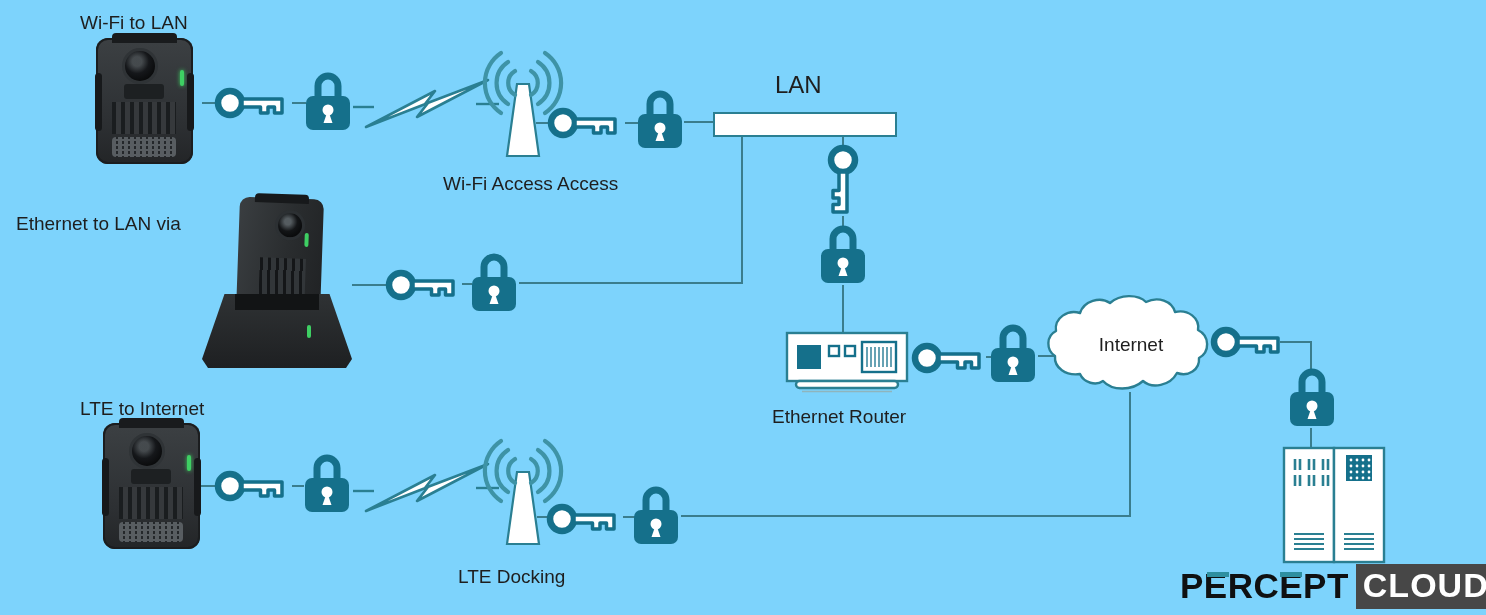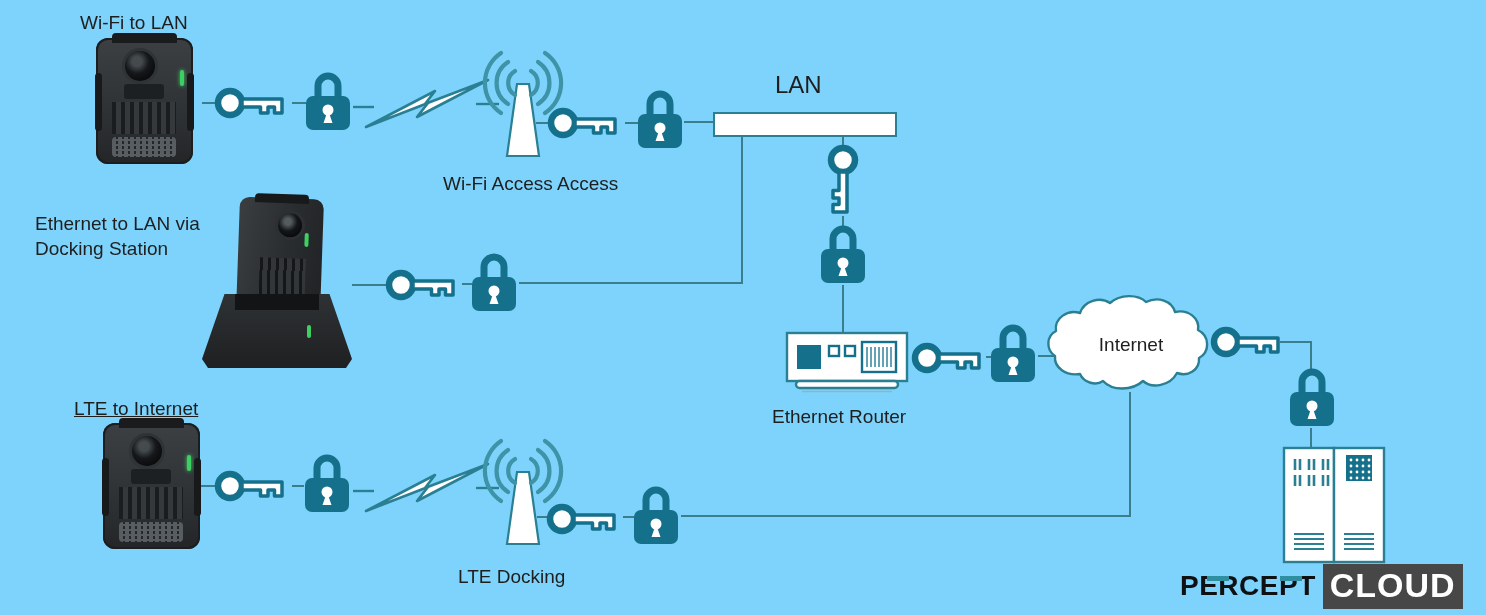--- a/index.html
+++ b/index.html
@@ -44,21 +44,21 @@
   .dock-cam-led{position:absolute;right:14px;top:34px;width:4px;height:14px;background:#3ecf63;border-radius:2px;}
   .dock-cam-ribs{position:absolute;left:22px;top:60px;width:46px;height:40px;
             background:repeating-linear-gradient(90deg,#141618 0 3px,#323639 3px 8px);}
   .dock-base{position:absolute;left:0;top:96px;width:150px;height:74px;
             background:linear-gradient(#2f3234,#1e2022);
             clip-path:polygon(15% 0,85% 0,100% 88%,96% 100%,4% 100%,0 88%);}
   .dock-slot{position:absolute;left:22%;top:0;width:56%;height:16px;background:#121415;}
   .dock-led{position:absolute;left:70%;top:42%;width:4px;height:13px;background:#3ecf63;border-radius:2px;}
   
   .logo{position:absolute;left:1180px;top:564px;height:44px;display:flex;align-items:center;}
-  .logo-percept{position:relative;font-size:28px;font-weight:800;letter-spacing:0.5px;color:#0f1011;}
+  .logo-percept{position:relative;font-size:35px;font-weight:800;letter-spacing:0.5px;color:#0f1011;}
   .logo-percept .ebar{position:absolute;top:6px;width:22px;height:5px;background:#2e8fa0;}
   .logo-percept .e1{left:27px;} .logo-percept .e2{left:100px;}
   .logo-cloud{margin-left:7px;background:#474747;color:#ffffff;font-size:34px;font-weight:800;
               letter-spacing:1px;padding:2px 7px 4px 7px;}
 </style>
 </head>
 <body>
 
 <div class="canvas">
 
@@ -170,23 +170,22 @@
       <svg viewBox="0 0 76 44">
         <use href="#sym-key"></use>
       </svg>
     </div>
   <div class="icon" style="left:819px;top:223px;width:48px;height:62px">
       <svg viewBox="0 0 48 62">
         <use href="#sym-lock"></use>
       </svg>
     </div>
 
-  <div class="lbl" style="left:16px;top:211px;margin-left:19px;">
+  <div class="lbl" style="left:16px;top:211px;">
     <div>Ethernet to LAN via</div>
-    <div>Docking Station</div>
   </div>
 
   <div class="dock">
     <div class="dock-cam">
       <div class="dock-cam-clip"></div>
       <div class="dock-cam-lens"></div>
       <div class="dock-cam-led"></div>
       <div class="dock-cam-ribs"></div>
     </div>
     <div class="dock-base">
@@ -302,21 +301,21 @@
           <circle cx="81" cy="26" r="1.4"></circle>
           <circle cx="87" cy="26" r="1.4"></circle>
         <circle cx="69" cy="32" r="1.4"></circle>
           <circle cx="75" cy="32" r="1.4"></circle>
           <circle cx="81" cy="32" r="1.4"></circle>
           <circle cx="87" cy="32" r="1.4"></circle>
       </g>
     </svg>
   </div>
 
-  <div class="lbl" style="left:74px;top:396px;text-decoration:underline;">LTE to Internet</div>
+  <div class="lbl" style="left:80px;top:396px;">LTE to Internet</div>
 
   <div class="bodycam" style="left:103px;top:423px;">
     <div class="cam-clip"></div>
     <div class="cam-lens"></div>
     <div class="cam-led"></div>
     <div class="cam-panel"></div>
     <div class="cam-ribs"></div>
     <div class="cam-speaker"></div>
   </div>
 

